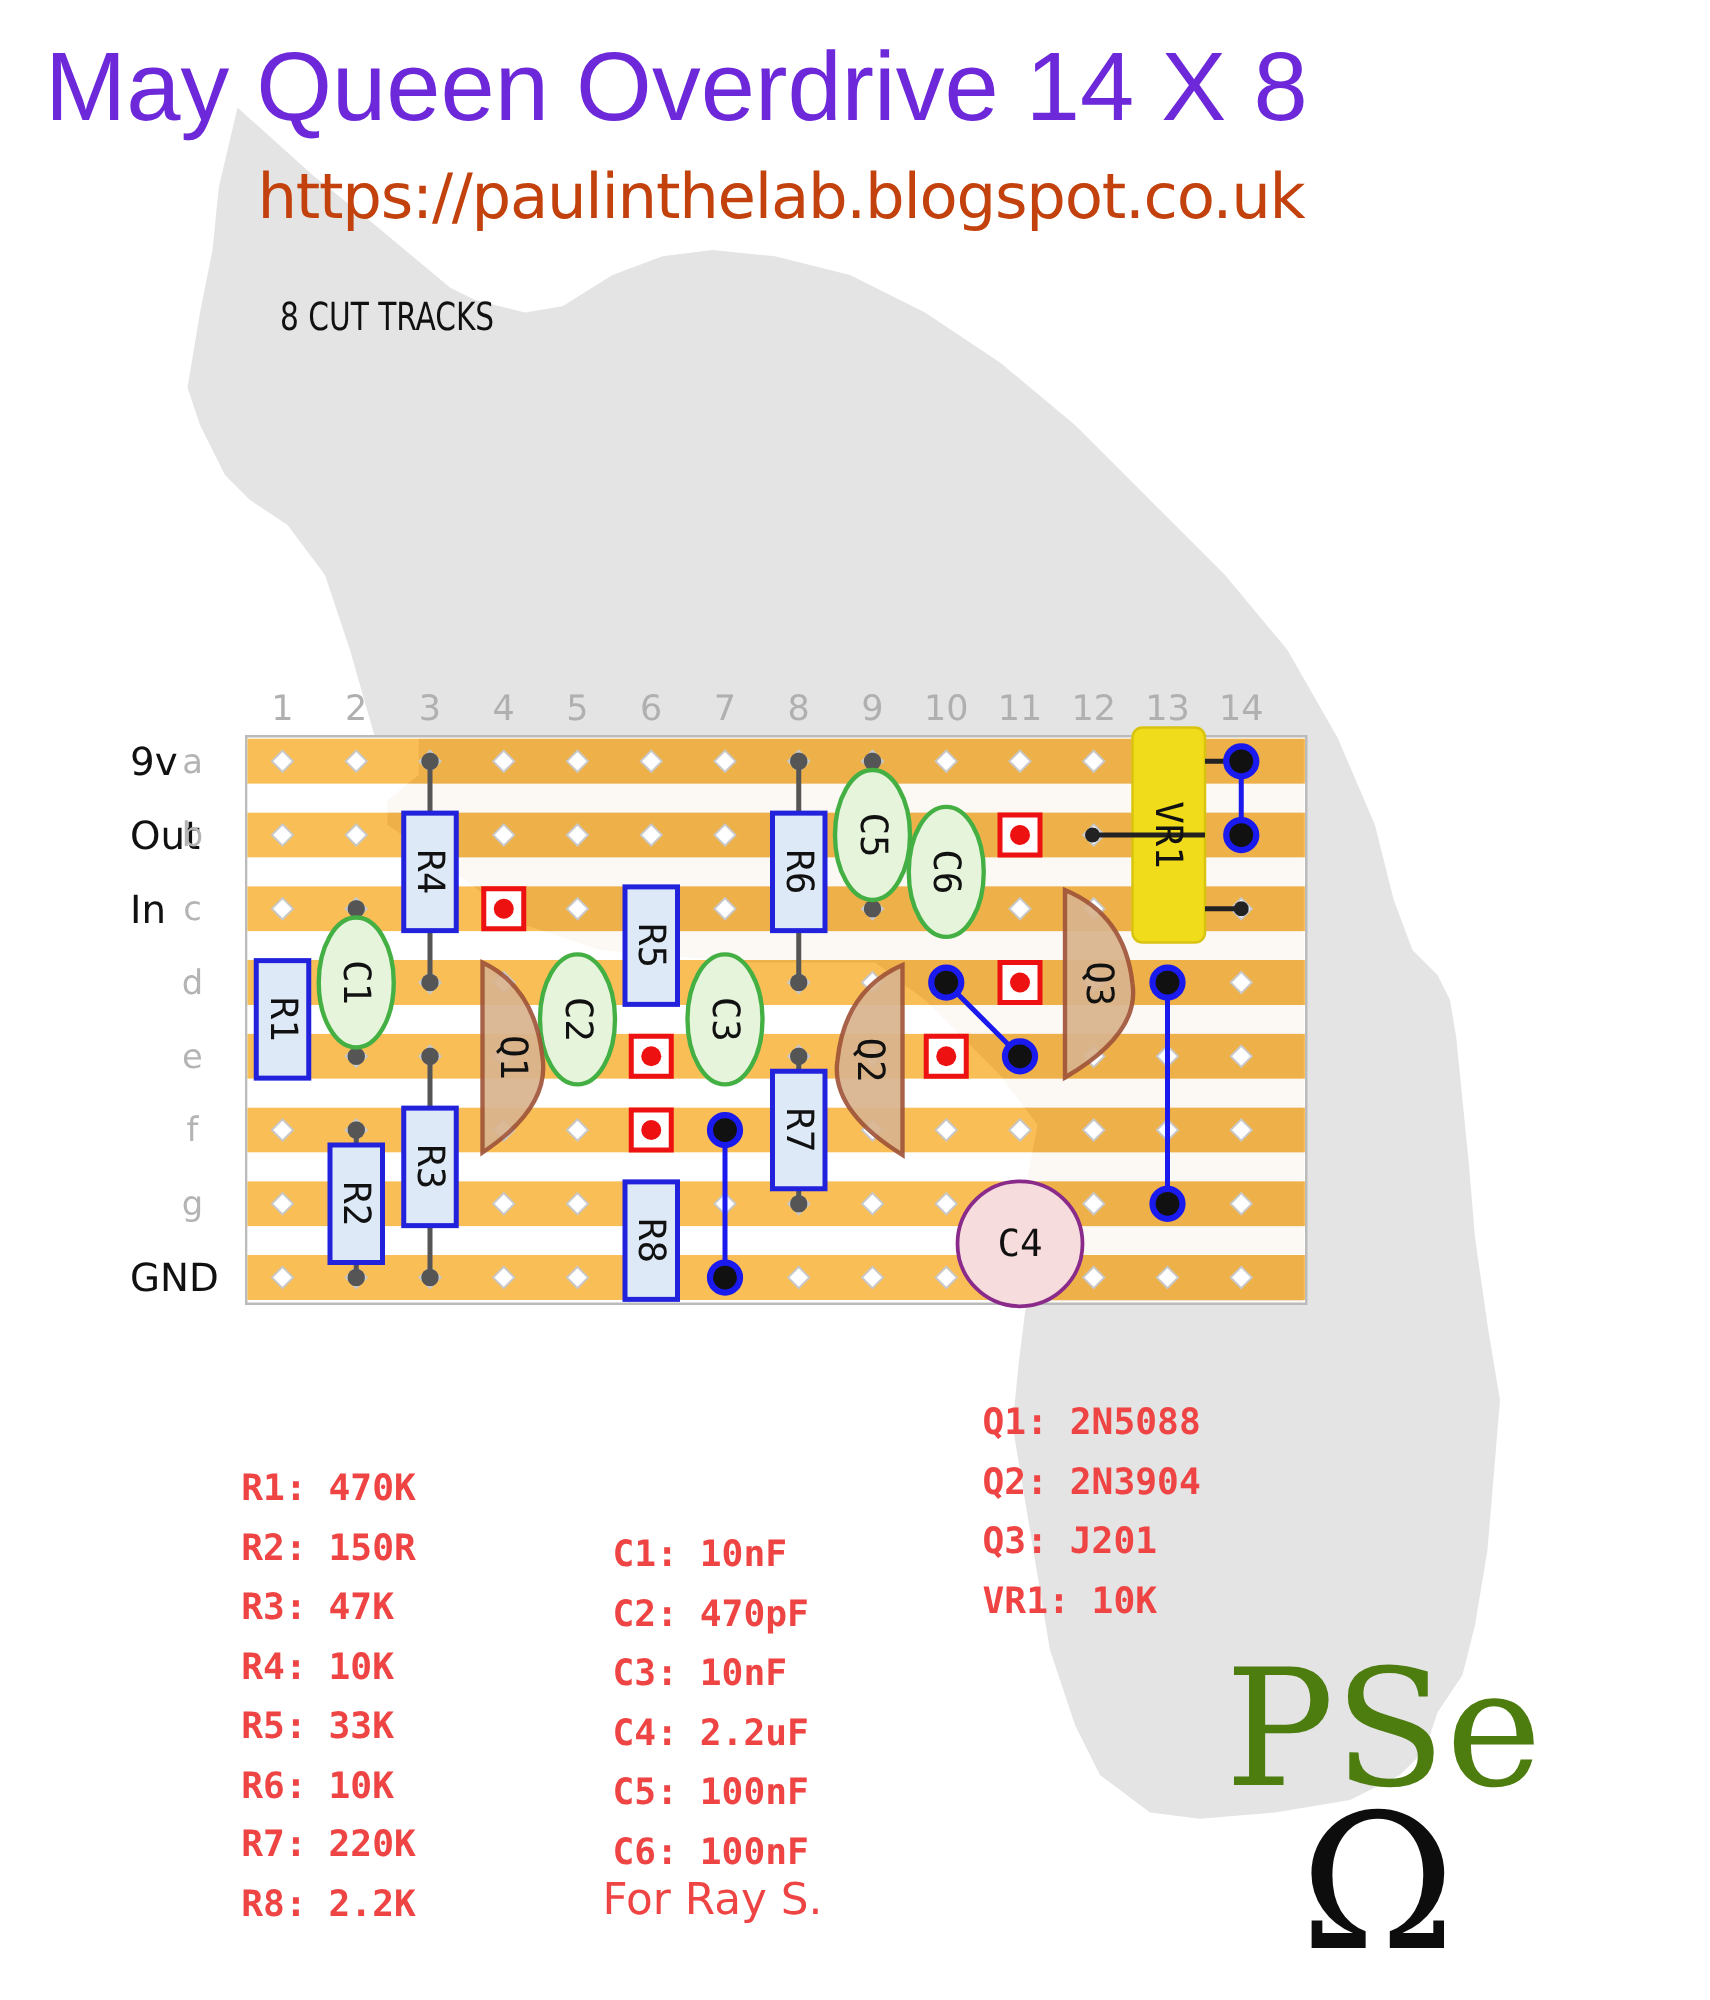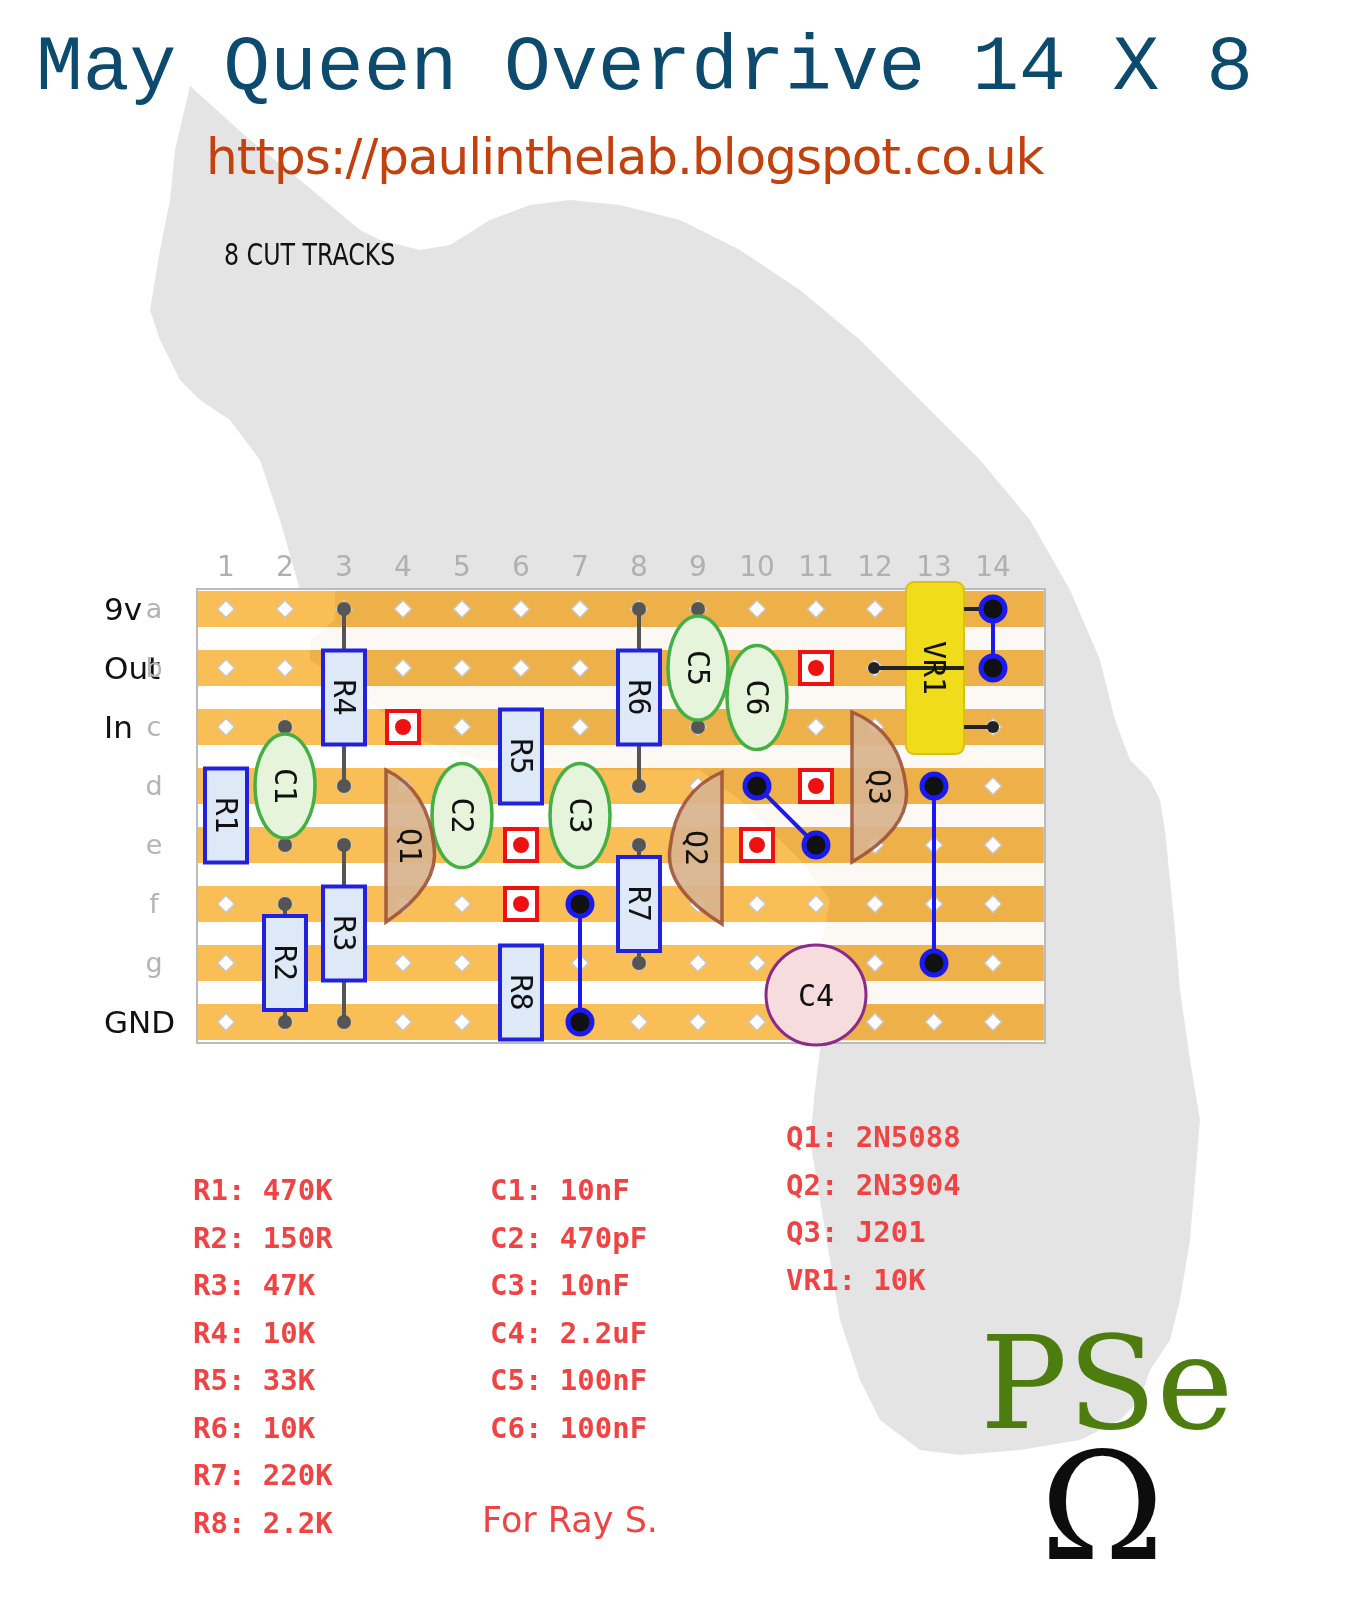--- a/index.html
+++ b/index.html
@@ -1,19 +1,19 @@
 <!DOCTYPE html>
 <html><head>
 <meta charset="utf-8">
 <style>
   html,body{margin:0;padding:0;background:#fff;}
   body{width:1368px;height:1600px;position:relative;overflow:hidden;font-family:"DejaVu Sans",sans-serif;}
   .abs{position:absolute;}
   #silhouette{position:absolute;left:0;top:0;width:1368px;height:1600px;}
-  .title{left:36px;top:24px;font-size:78px;color:#0c4a6e;white-space:nowrap;letter-spacing:0px;font-family:Liberation Mono, monospace;}
+  .title{left:36px;top:24px;font-size:78px;color:#6d28d9;white-space:nowrap;letter-spacing:0px;font-family:Liberation Sans, sans-serif;}
   .url{left:206px;top:128px;font-size:50px;color:#c2410c;white-space:nowrap;font-family:"DejaVu Sans",sans-serif;letter-spacing:-1px;}
   .cuts{left:224px;top:236px;font-size:31px;color:#111;white-space:nowrap;font-family:"DejaVu Sans Condensed","DejaVu Sans",sans-serif;transform:scaleX(0.85);transform-origin:left top;}
   #board{position:absolute;left:0;top:0;width:1368px;height:1600px;}
   .parts{font-family:"DejaVu Sans Mono",monospace;font-weight:bold;font-size:29px;color:#ef4444;white-space:nowrap;}
   .parts div{height:47.5px;line-height:47.5px;}
   .for{left:482px;top:1500px;font-size:35px;color:#ef4444;font-family:"DejaVu Sans",sans-serif;white-space:nowrap;}
   .logo-pse{left:980px;top:1318px;font-size:130px;font-family:"DejaVu Serif",serif;color:#4d7c0f;line-height:1;white-space:nowrap;}
   .logo-omega{left:1040px;top:1432px;font-size:150px;font-family:"DejaVu Serif",serif;color:#0d0d0d;line-height:1;}
 </style>
 </head>
@@ -292,21 +292,21 @@
 <div class="abs parts" style="left:193px;top:1167px;">
   <div>R1: 470K</div>
   <div>R2: 150R</div>
   <div>R3: 47K</div>
   <div>R4: 10K</div>
   <div>R5: 33K</div>
   <div>R6: 10K</div>
   <div>R7: 220K</div>
   <div>R8: 2.2K</div>
 </div>
-<div class="abs parts" style="left:490px;top:1167px;">
+<div class="abs parts" style="left:490px;top:1220px;">
   <div>C1: 10nF</div>
   <div>C2: 470pF</div>
   <div>C3: 10nF</div>
   <div>C4: 2.2uF</div>
   <div>C5: 100nF</div>
   <div>C6: 100nF</div>
 </div>
 <div class="abs parts" style="left:786px;top:1114px;">
   <div>Q1: 2N5088</div>
   <div>Q2: 2N3904</div>

